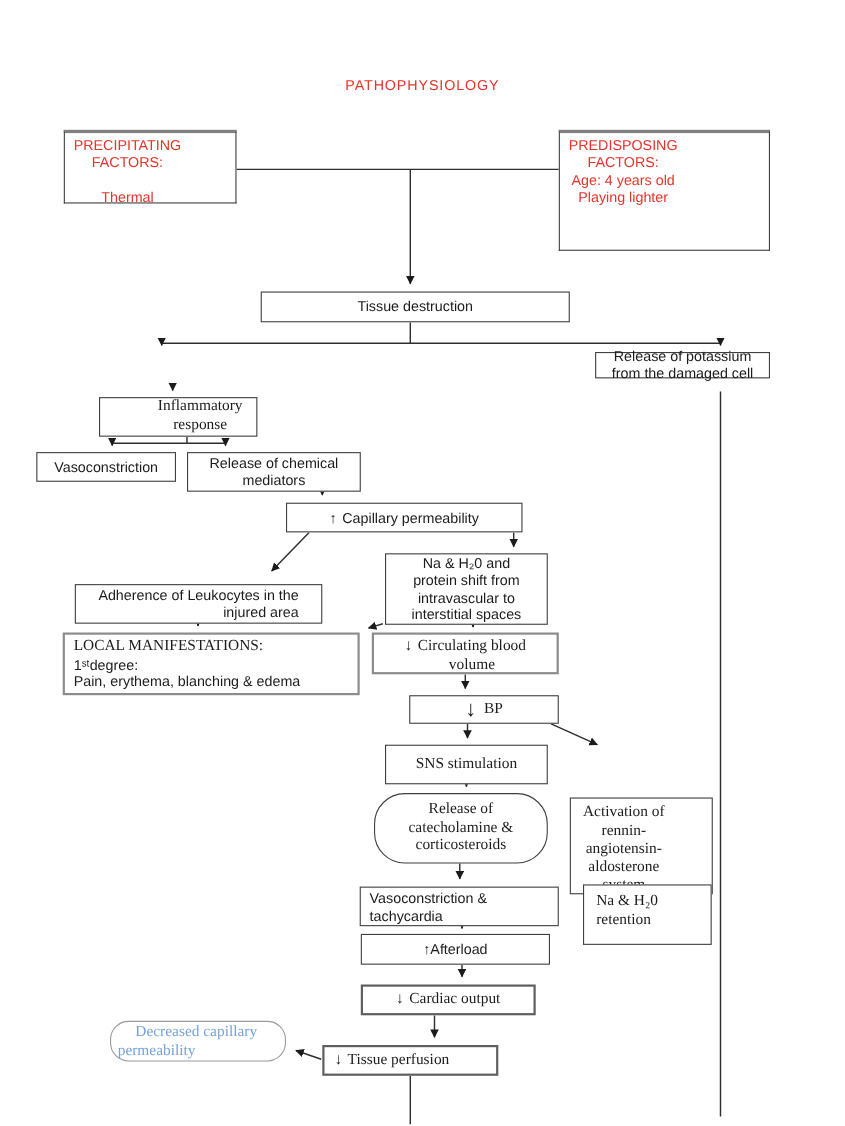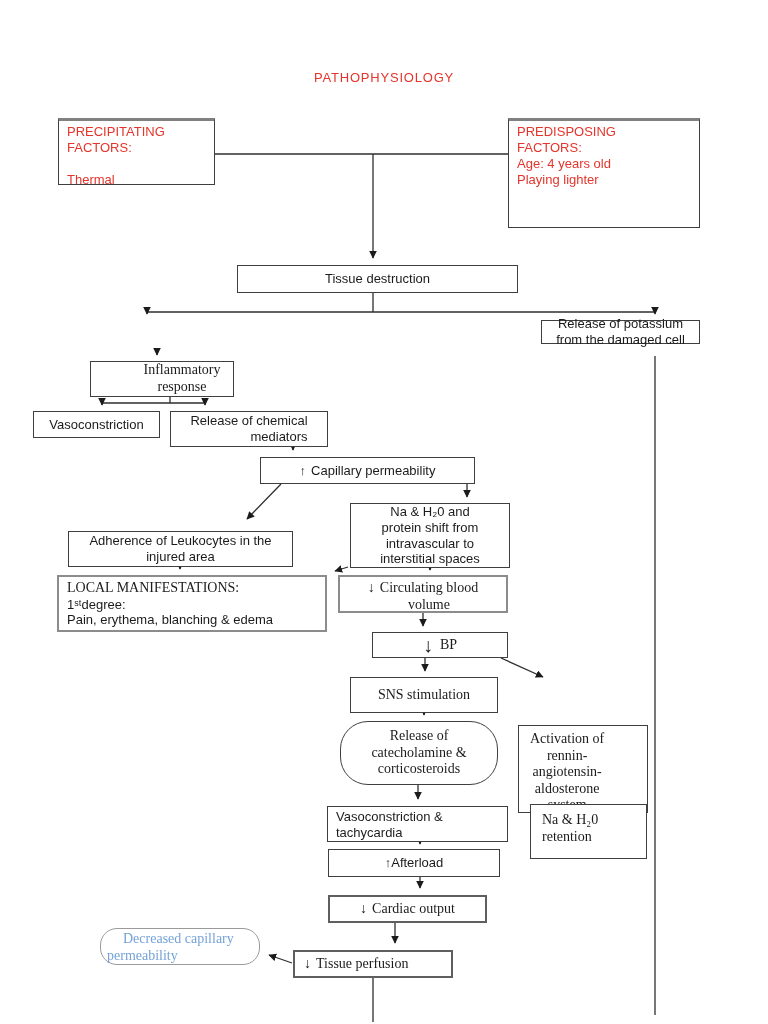--- a/index.html
+++ b/index.html
@@ -6,21 +6,21 @@
   .page{position:relative;width:768px;height:1024px;background:#ffffff;overflow:hidden;
         font-family:"Liberation Sans",sans-serif;color:#1b1b1b;text-decoration:underline;}
   .connectors{position:absolute;left:0;top:0;width:768px;height:1024px;z-index:1;}
   .title{position:absolute;top:70px;left:0;width:768px;text-align:center;
          font-size:13px;letter-spacing:.8px;color:var(--red);z-index:2;}
   .box{position:absolute;z-index:2;background:#fff;border:1px solid #3f3f3f;box-sizing:border-box;
        display:flex;flex-direction:column;justify-content:center;align-items:center;
        text-align:center;font-size:13px;line-height:1.22;white-space:pre-line;padding:2px 4px;}
   .serif{font-family:"Liberation Serif",serif;font-size:14px;line-height:1.18;}
   .left{align-items:flex-start;text-align:left;justify-content:flex-start;}
-  .red{color:var(--red);}
+  .red{color:var(--red);text-align:center;}
   .blue{color:var(--blue);}
   .bgray{border:1px solid #9a9a9a;}
   .b2{border:2px solid #8c8c8c;}
   .b2d{border:2px solid #5f5f5f;}
   .btop{border-top:3px solid #808080;}
   .row{flex-direction:row;align-items:center;white-space:pre-line;}
   .rowtop{flex-direction:row;align-items:flex-start;}
   .g{font-weight:bold;margin-right:5px;}
   .gtight{font-weight:bold;margin-right:0;}
   .gbig{font-size:20px;font-weight:normal;margin-right:7px;line-height:.9;}
@@ -87,34 +87,34 @@
 
 
   <div class="box" style="left:541px;top:320px;width:159px;height:24px;">Release of potassium
 from the damaged cell</div>
 
   <div class="box serif" style="left:90px;top:361px;width:144px;height:36px;padding-left:44px;">Inflammatory
 response</div>
 
   <div class="box" style="left:33px;top:411px;width:127px;height:27px;">Vasoconstriction</div>
 
-  <div class="box" style="left:170px;top:411px;width:158px;height:36px;text-align:right;">Release of chemical
+  <div class="box" style="left:170px;top:411px;width:158px;height:36px;">Release of chemical
 mediators</div>
 
   <div class="box row" style="left:260px;top:457px;width:215px;height:27px;">
     <span class="g">↑</span>
     <span>Capillary permeability</span>
   </div>
 
-  <div class="box" style="left:350px;top:503px;width:160px;height:65px;">Na &amp; H₂0 and
+  <div class="box" style="left:350px;top:503px;width:148px;height:65px;">Na &amp; H₂0 and
 protein shift from
 intravascular to
 interstitial spaces</div>
 
-  <div class="box" style="left:68px;top:531px;width:225px;height:36px;">Adherence of Leukocytes in the
+  <div class="box" style="left:68px;top:531px;width:225px;height:36px;text-align:right;">Adherence of Leukocytes in the
 injured area</div>
 
   <div class="box left b2" style="left:57px;top:575px;width:270px;height:57px;padding:3px 8px;overflow:hidden;">
     <span class="serif">LOCAL MANIFESTATIONS:</span>
     <span class="gap"></span>
     <span class="sans13">1ˢᵗdegree:</span>
     <span class="sans13">Pain, erythema, blanching &amp; edema</span>
   </div>
 
   <div class="box serif rowtop b2" style="left:338px;top:575px;width:170px;height:38px;padding-top:3px;">

